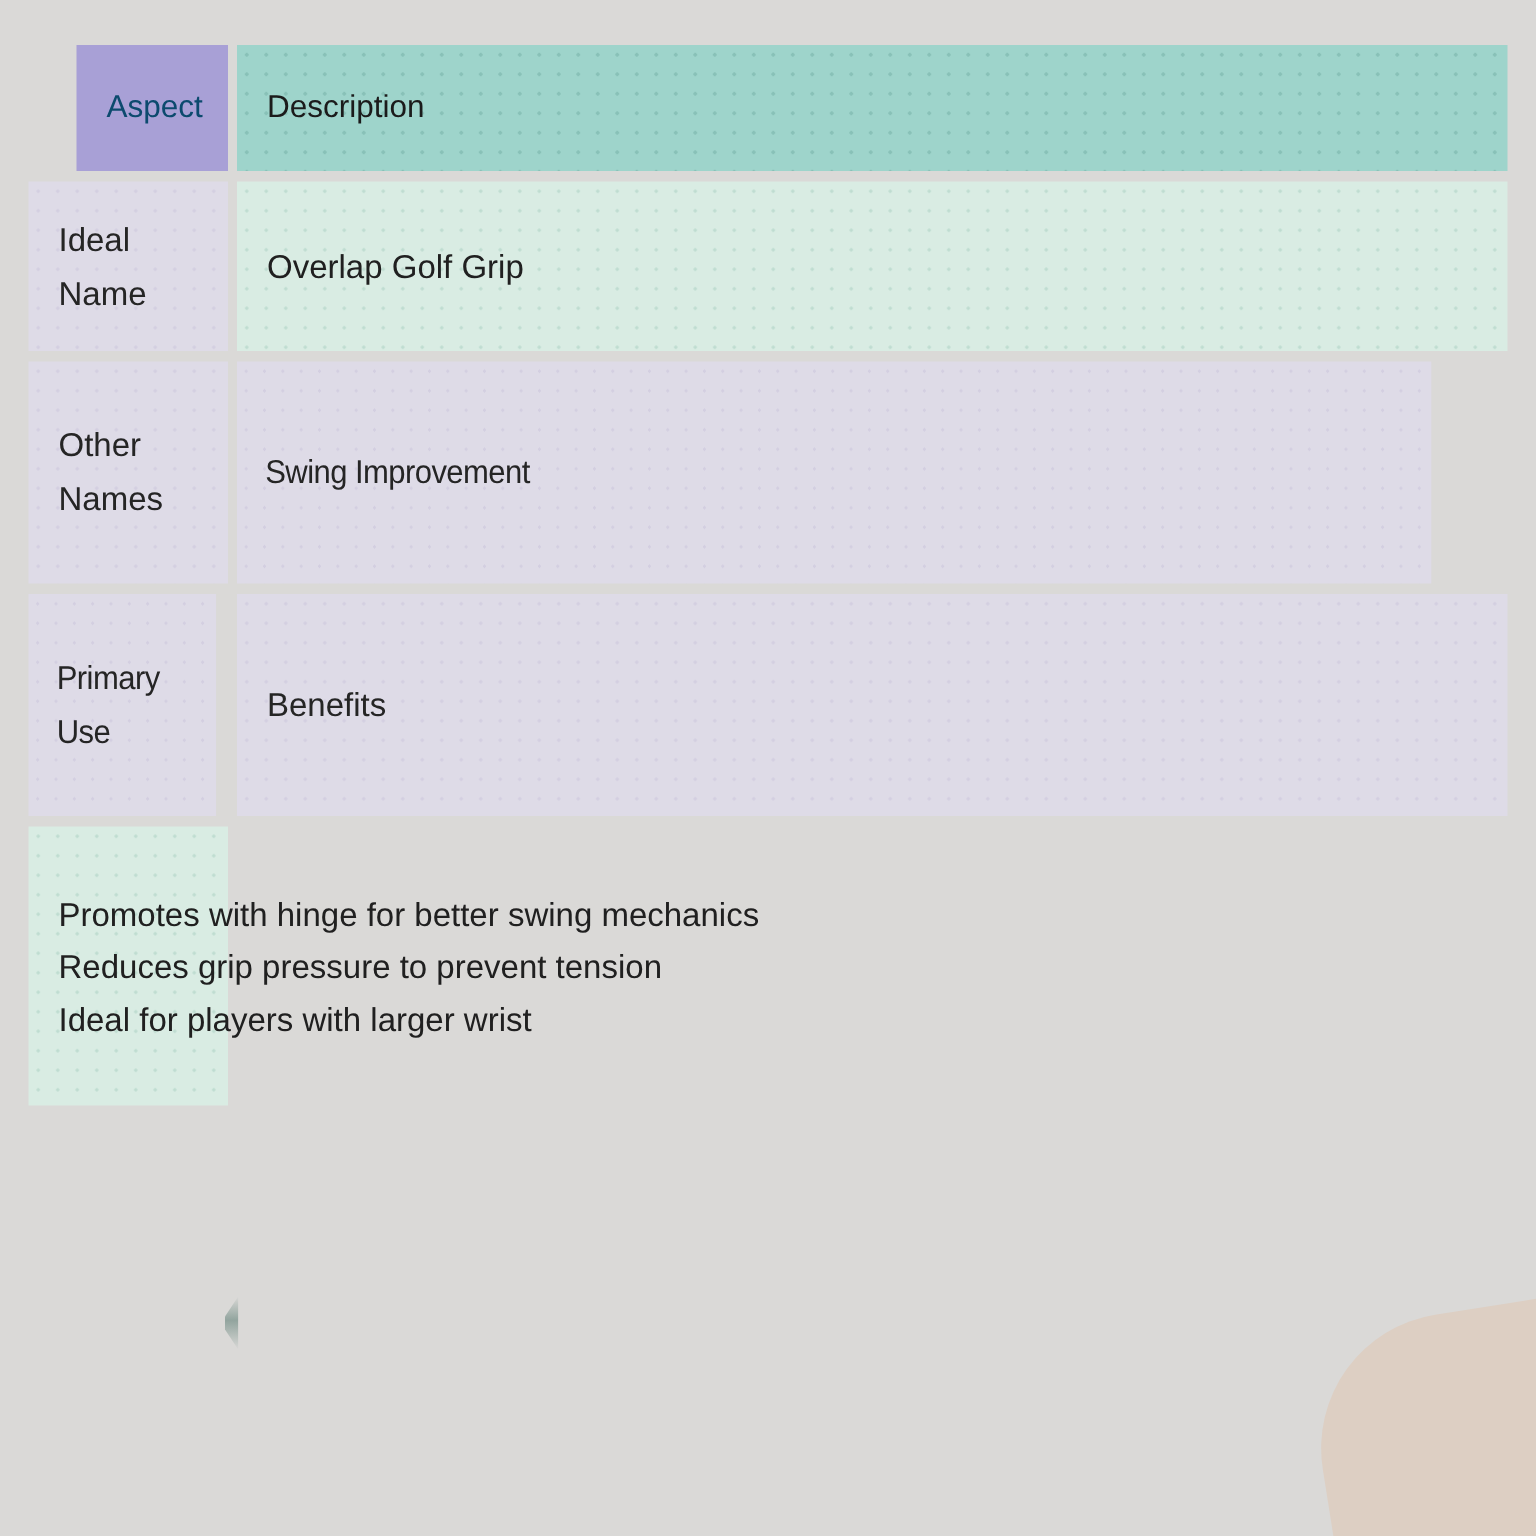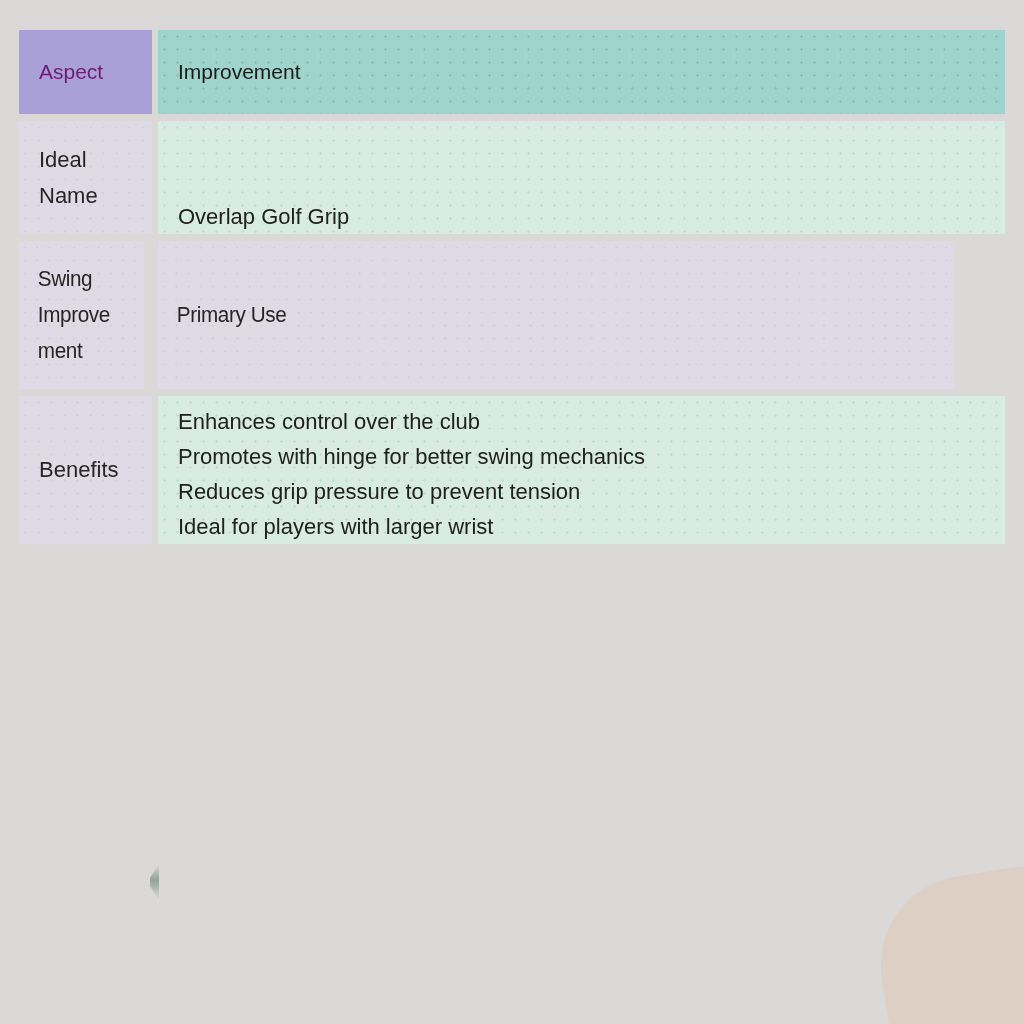--- a/index.html
+++ b/index.html
@@ -45,21 +45,22 @@
     display: flex;
     flex-direction: column;
     justify-content: center;
     padding: 0 20px;
     box-sizing: border-box;
     color: #212121;
   }
   .head-aspect {
     background: #a8a0d6;
     font-size: 21px;
-    color: #701a75;
+    color: #0c4a6e;
+    margin-left: 32px;
   }
   .head-desc {
     background: #9ed4cb;
     background-image: radial-gradient(circle, rgba(110,170,160,0.45) 1.1px, transparent 1.2px);
     background-size: 13px 13px;
     font-size: 21px;
     color: #1b1b1b;
   }
   .aspect-cell {
     background: #dedbe7;
@@ -69,21 +70,20 @@
     line-height: 36px;
     overflow-wrap: anywhere;
     color: #252525;
   }
   .desc-cell {
     background: #d9ece3;
     background-image: radial-gradient(circle, rgba(165,205,190,0.5) 1px, transparent 1.1px);
     background-size: 13px 13px;
     font-size: 22px;
     color: #202020;
-    justify-content: flex-end;
   }
   .desc-line {
     line-height: 35px;
     white-space: nowrap;
   }
   .condensed .desc-line,
   .condensed.aspect-cell {
     letter-spacing: -0.4px;
     transform: scaleX(0.94);
     transform-origin: left center;
@@ -109,44 +109,46 @@
 <div class="stage">
 
   <div class="peach-blob"></div>
 
   <div class="grip-table">
 
     <div class="cell head-aspect">
       <span>Aspect</span>
     </div>
     <div class="cell head-desc">
-      <span>Improvement</span>
+      <span>Description</span>
     </div>
 
     <div class="cell aspect-cell">
       <span>Ideal Name</span>
     </div>
     <div class="cell desc-cell">
       <div class="desc-line">Overlap Golf Grip</div>
     </div>
 
+    <div class="cell aspect-cell">
+      <span>Other Names</span>
+    </div>
 
     <div class="cell aspect-cell condensed">
       <span>Swing Improvement</span>
     </div>
 
     <div class="cell aspect-cell condensed">
       <span>Primary Use</span>
     </div>
 
     <div class="cell aspect-cell">
       <span>Benefits</span>
     </div>
     <div class="cell desc-cell">
-      <div class="desc-line">Enhances control over the club</div>
       <div class="desc-line">Promotes with hinge for better swing mechanics</div>
       <div class="desc-line">Reduces grip pressure to prevent tension</div>
       <div class="desc-line">Ideal for players with larger wrist</div>
     </div>
 
   </div>
 
   <div class="fold-artifact"></div>
 
 </div>

